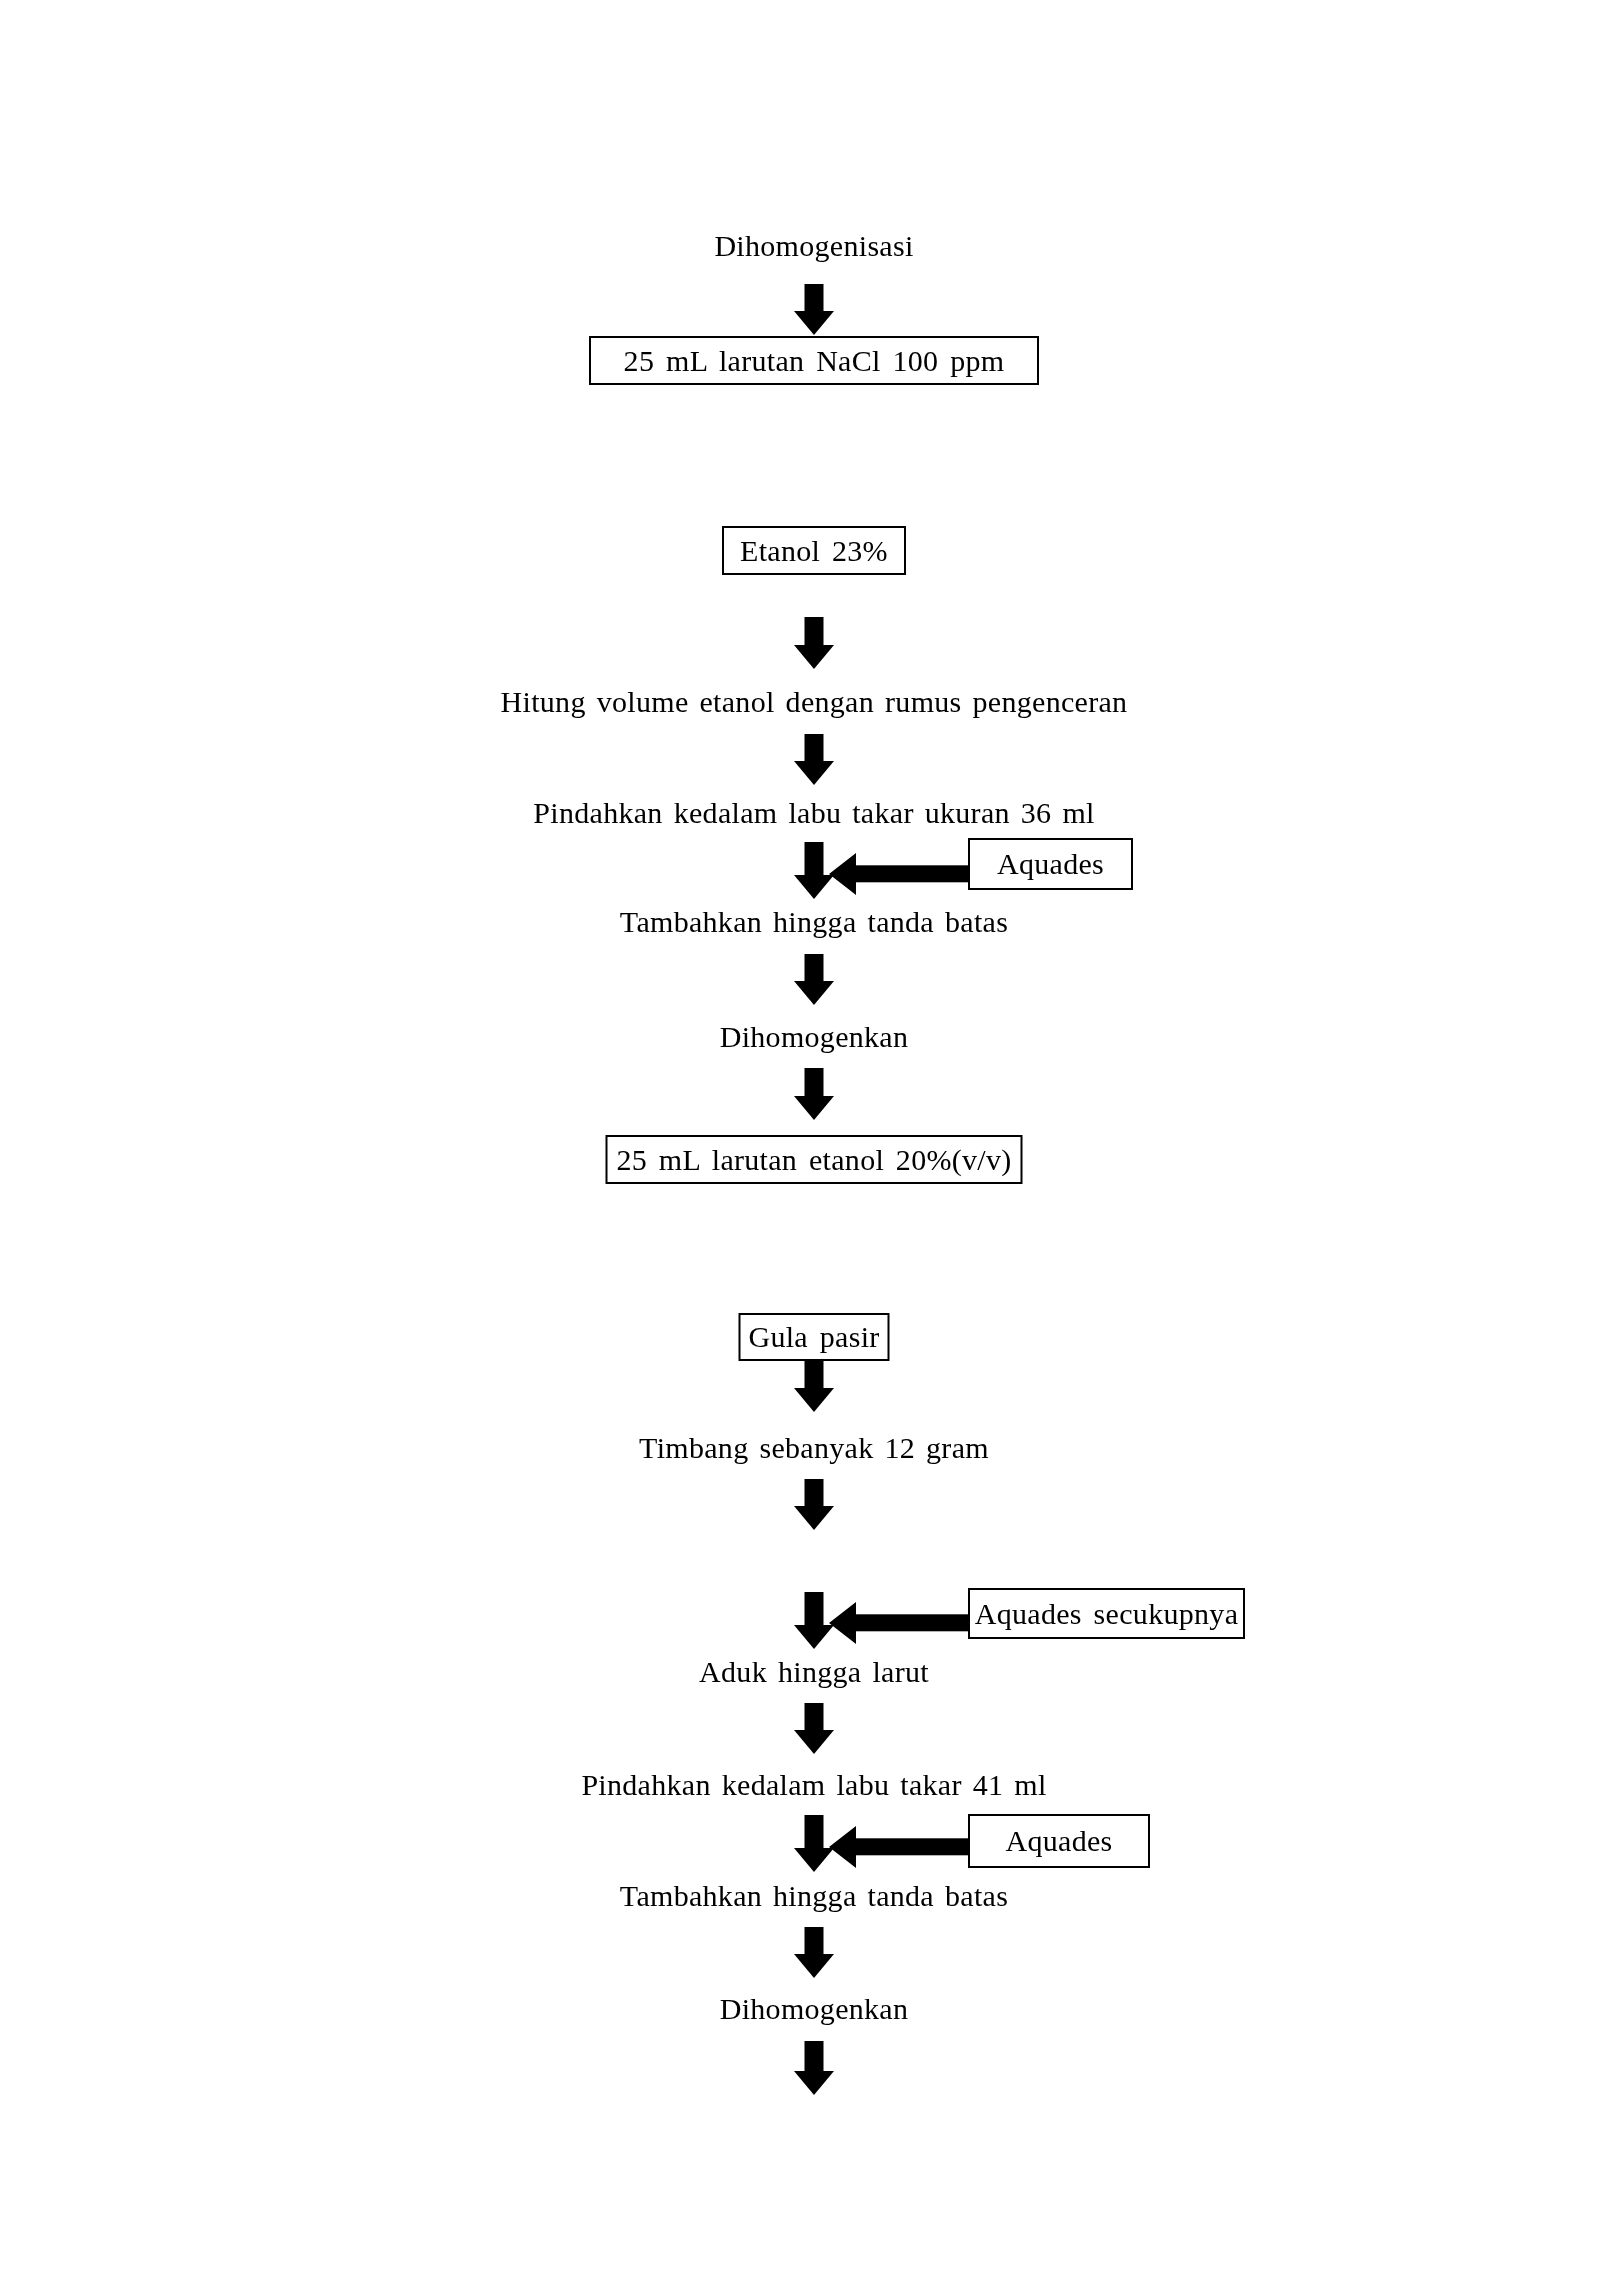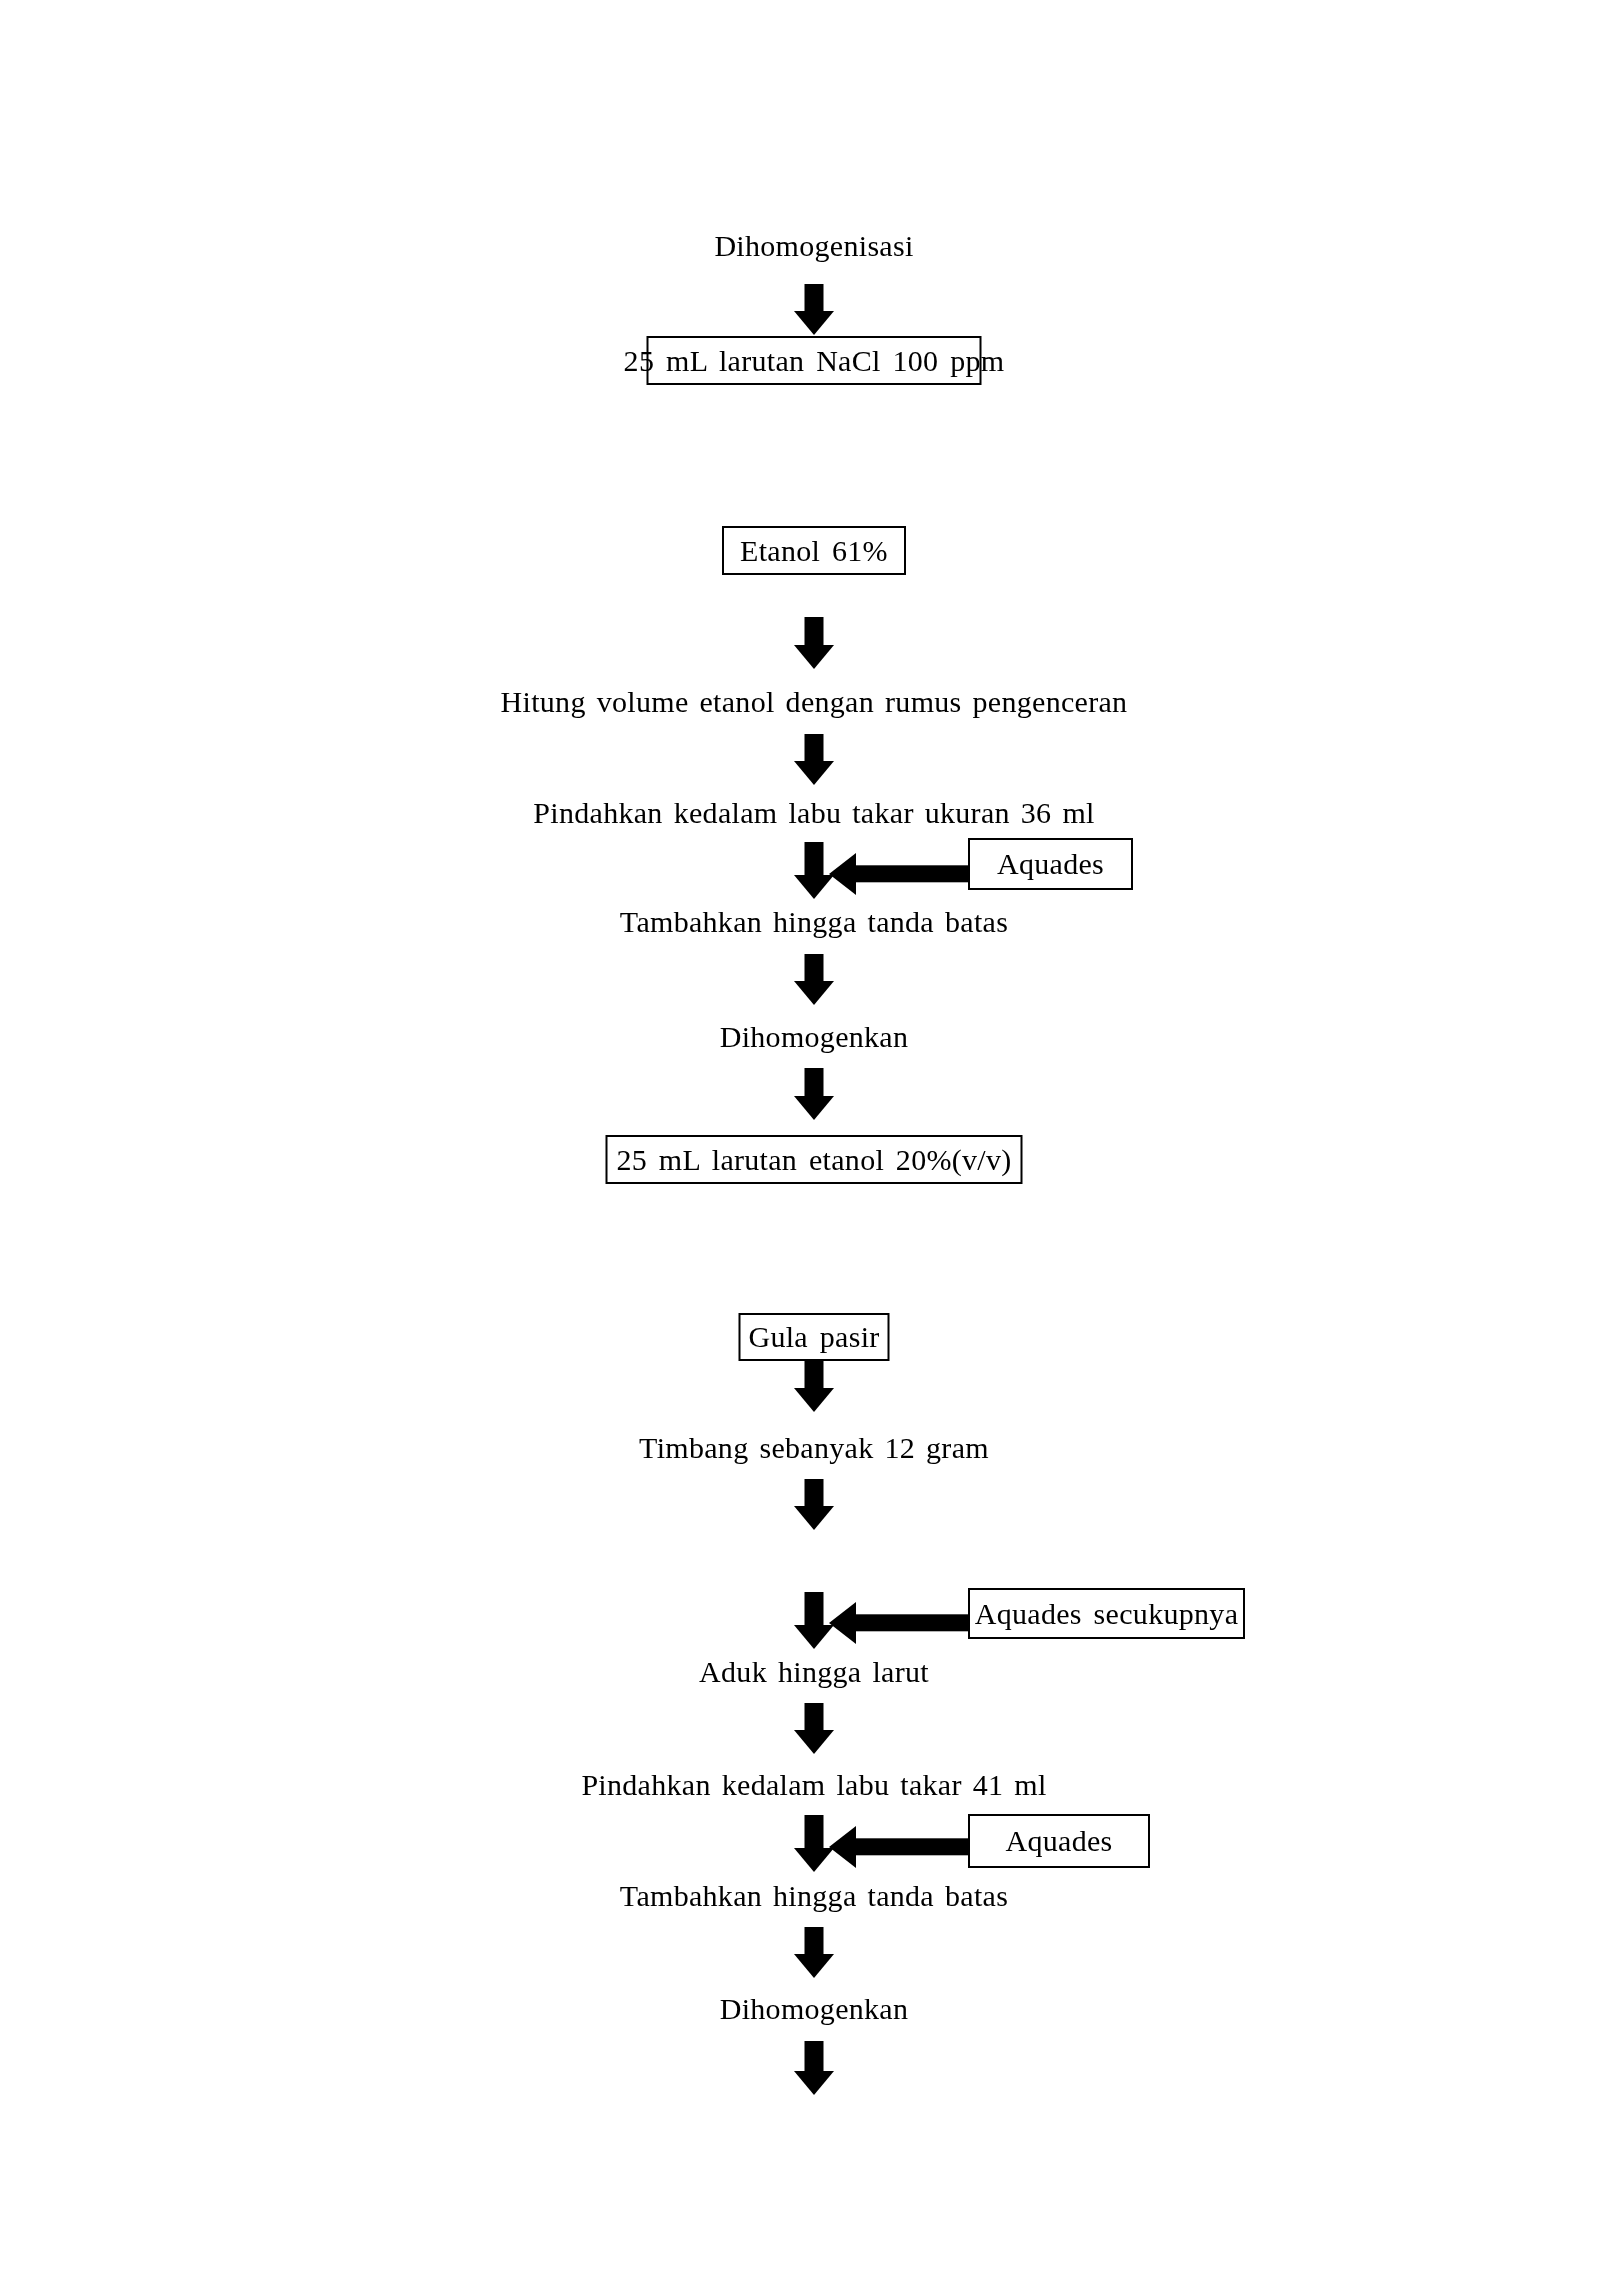--- a/index.html
+++ b/index.html
@@ -115,24 +115,24 @@
 
 <div class="page">
 
   <div class="step-text" style="left:814px; top:230px;">Dihomogenisasi</div>
 
   <div class="down-arrow" style="left:814px; top:284px; width:44px; height:51px;">
     <div class="shaft" style="width:19px; height:30px;"></div>
     <div class="head"></div>
   </div>
 
-  <div class="box centered" style="left:814px; top:336px; width:335px; height:49px;">25 mL  larutan  NaCl 100 ppm</div>
-
-
-  <div class="box centered" style="left:814px; top:526px; width:184px; height:49px;">Etanol  61%</div>
+  <div class="box centered" style="left:814px; top:336px; width:450px; height:49px;">25 mL  larutan  NaCl 100 ppm</div>
+
+
+  <div class="box centered" style="left:814px; top:526px; width:184px; height:49px;">Etanol  23%</div>
 
   <div class="down-arrow" style="left:814px; top:617px; width:44px; height:52px;">
     <div class="shaft" style="width:19px; height:32px;"></div>
     <div class="head"></div>
   </div>
 
   <div class="step-text" style="left:814px; top:686px;">Hitung  volume  etanol dengan  rumus  pengenceran</div>
 
   <div class="down-arrow" style="left:814px; top:734px; width:44px; height:51px;">
     <div class="shaft" style="width:19px; height:30px;"></div>

